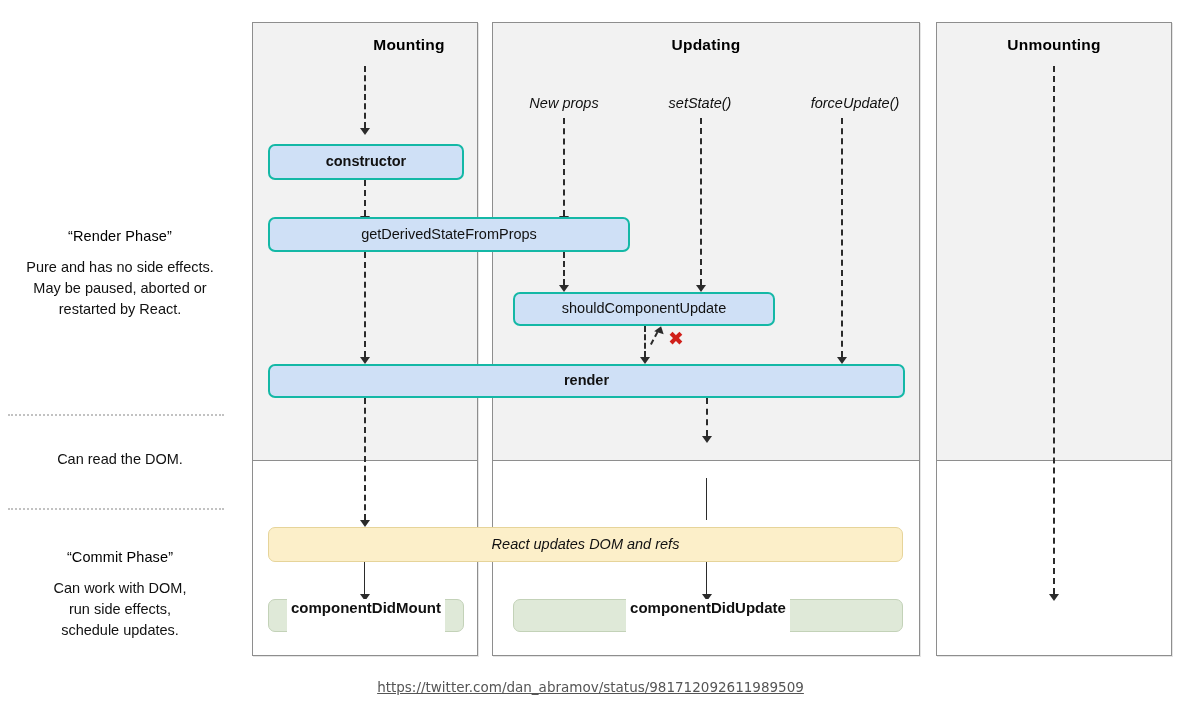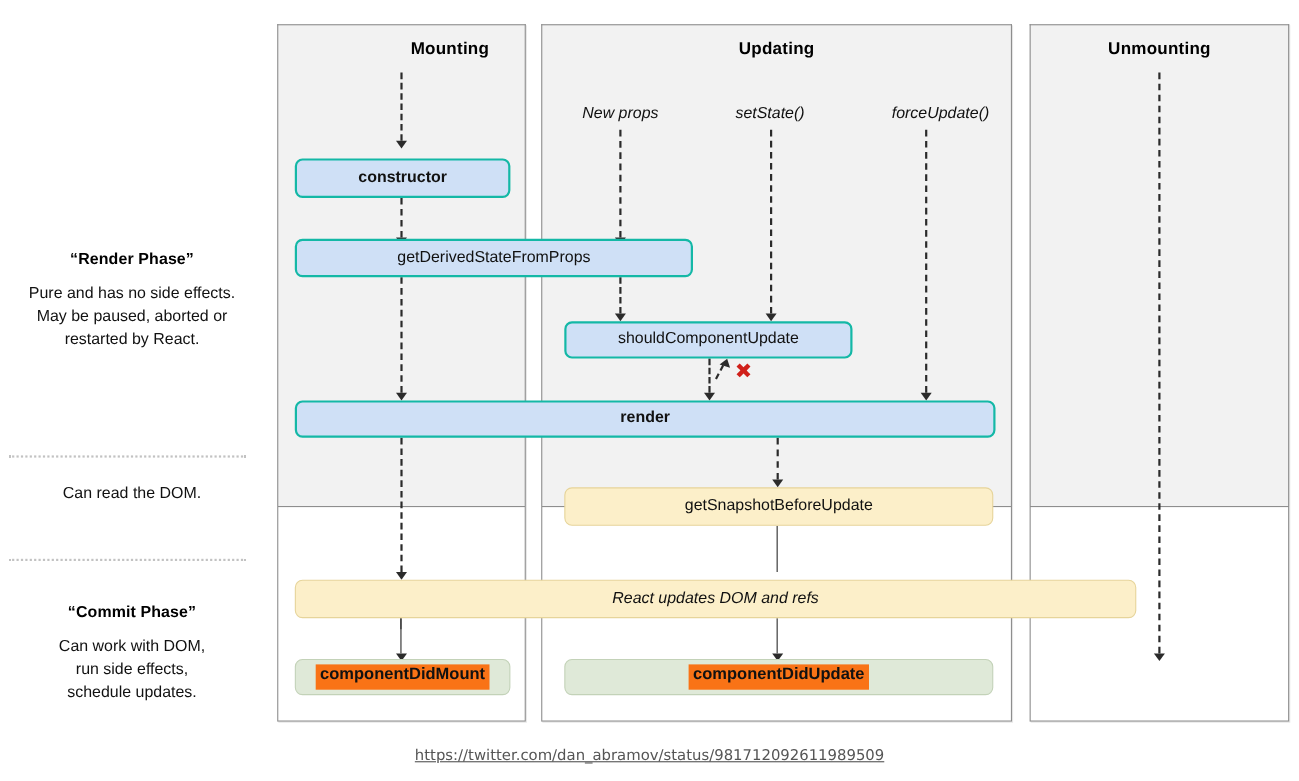--- a/index.html
+++ b/index.html
@@ -28,32 +28,32 @@
     width: 240px;
     height: 710px;
   }
   .legend-block {
     position: absolute;
     width: 240px;
     text-align: center;
   }
   .legend-title {
     font-size: 14.5px;
-    font-weight: bold;
+    font-weight: normal;
     color: #000000;
     letter-spacing: .1px;
     margin: 0 0 12px 0;
     line-height: 1.2;
   }
   .legend-body {
     font-size: 14.5px;
     font-weight: normal;
     color: #111111;
     line-height: 1.45;
-    margin: 0;
+    margin: 10px;
   }
   .legend-rule {
     position: absolute;
     left: 8px;
     width: 216px;
     height: 0;
     border-top: 2px dotted #c2c2c2;
   }
 
   
@@ -117,24 +117,24 @@
     border: 1px solid #c3d2b8;
     color: #111111;
   }
   .lbox.bold { font-weight: bold; }
   .lbox.italic { font-style: italic; }
 
   
   .hl {
     position: relative;
     display: inline-block;
-    background: #f97316;
+    background: #ffffff;
     font-weight: bold;
     font-size: 15px;
-    padding: 1px 4px 6px 4px;
+    padding: 1px 4px 16px 4px;
     color: #111111;
     white-space: nowrap;
   }
 
   
   .dashed-v {
     position: absolute;
     width: 0;
     border-left: 2px dashed #2b2b2b;
   }
@@ -271,23 +271,22 @@
   <div class="arrowhead" style="left:1049px; top:594px;"></div>
 
   <div class="lbox blue bold" style="left:268px; top:144px; width:196px; height:36px;">constructor</div>
 
   <div class="lbox blue" style="left:513px; top:292px; width:262px; height:34px;">shouldComponentUpdate</div>
 
   <div class="lbox blue" style="left:268px; top:217px; width:362px; height:35px;">getDerivedStateFromProps</div>
 
   <div class="lbox blue bold" style="left:268px; top:364px; width:637px; height:34px;">render</div>
 
-  <div class="lbox yellow" style="left:513px; top:443px; width:390px; height:35px;">getSnapshotBeforeUpdate</div>
-
-  <div class="lbox yellow italic" style="left:268px; top:527px; width:765px; height:35px;">React updates DOM and refs</div>
+
+  <div class="lbox yellow italic" style="left:268px; top:527px; width:635px; height:35px;">React updates DOM and refs</div>
 
   <div class="lbox green" style="left:268px; top:599px; width:196px; height:33px;">
     <span class="hl">componentDidMount</span>
 
   </div>
 
   <div class="lbox green" style="left:513px; top:599px; width:390px; height:33px;">
     <span class="hl">componentDidUpdate</span>
 
   </div>

